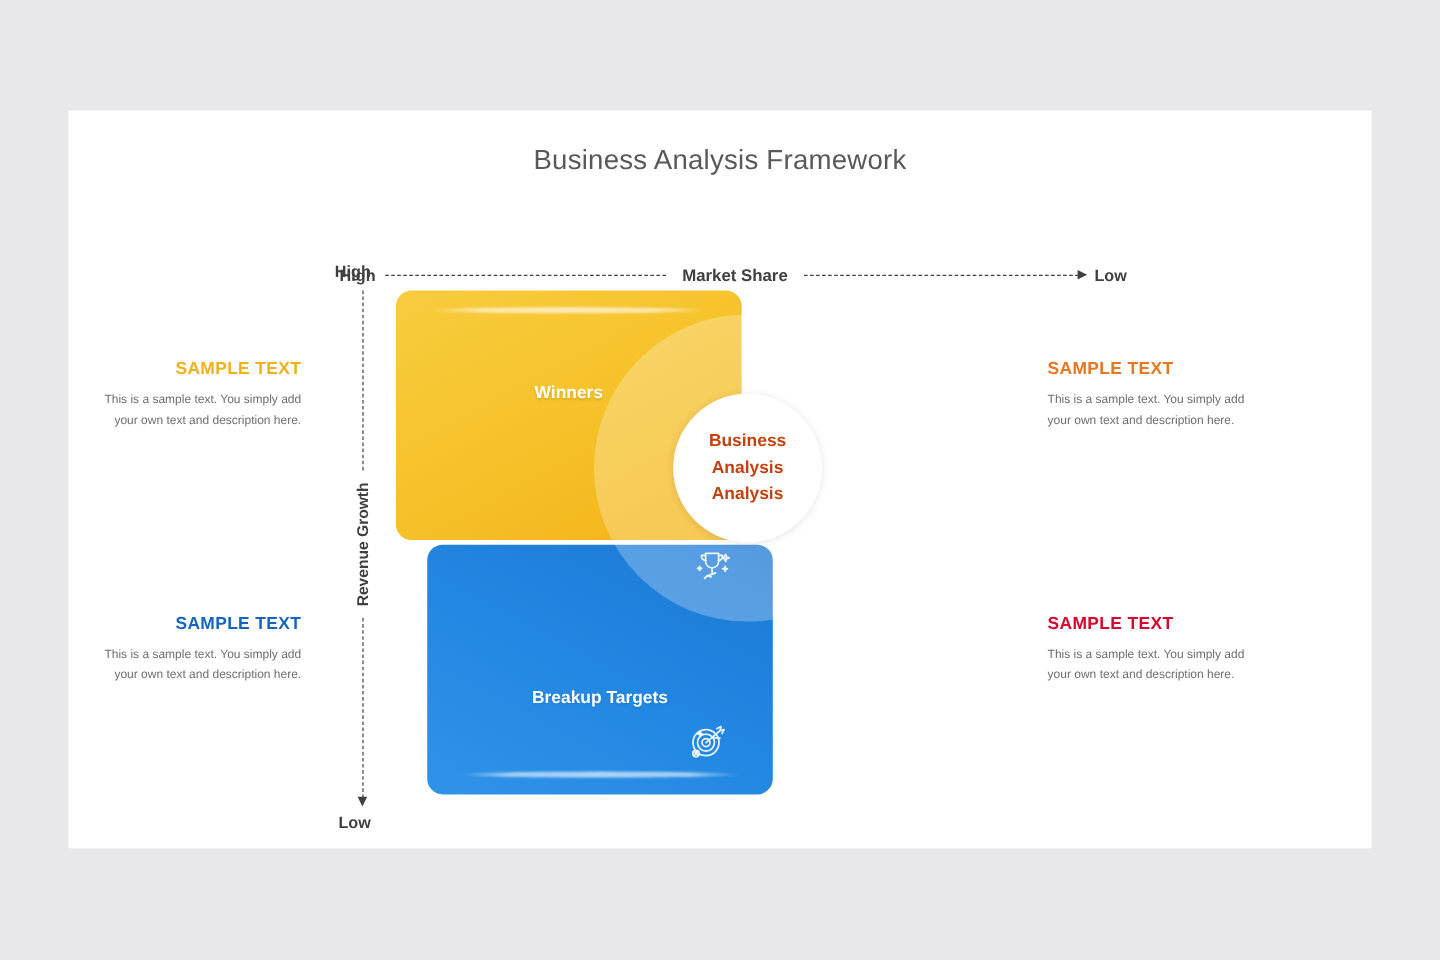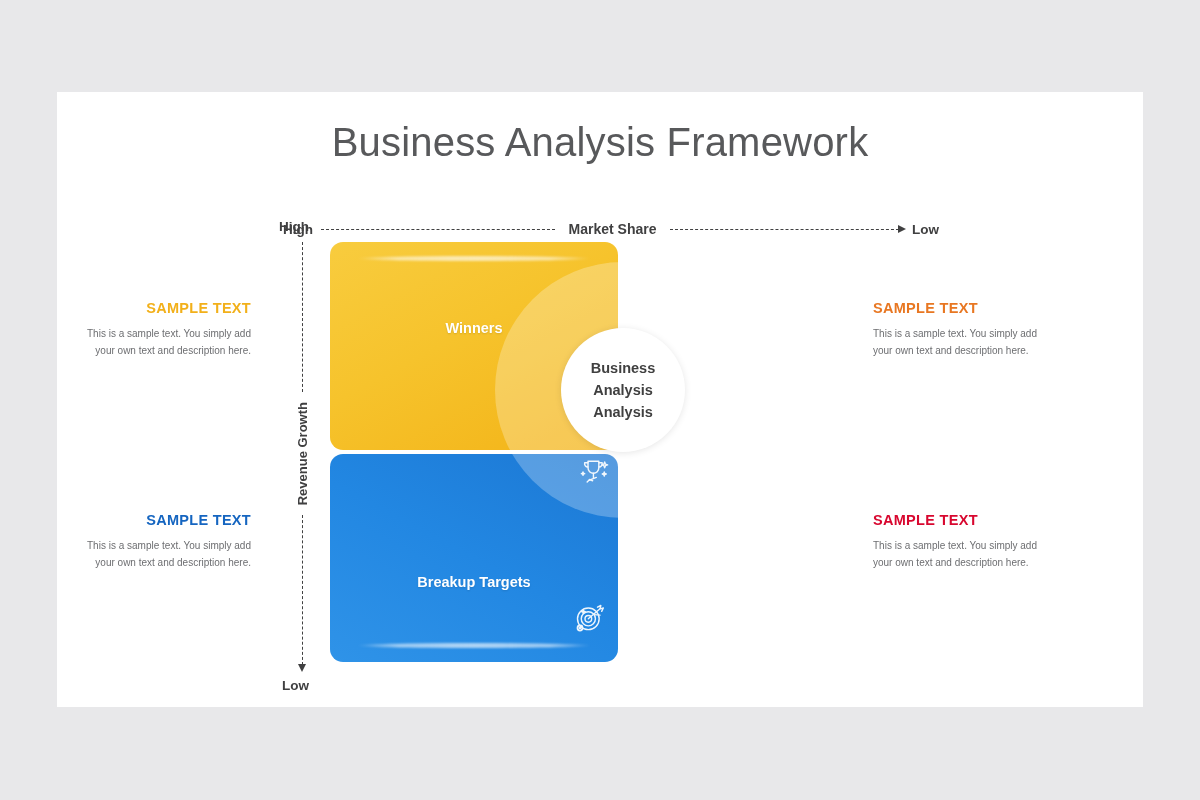--- a/index.html
+++ b/index.html
@@ -14,21 +14,21 @@
     position: absolute;
     left: 57px; top: 92px;
     width: 1086px; height: 615px;
     background: #ffffff;
   }
 
   
   .title {
     position: absolute; left: 0; top: 28px; width: 100%;
     text-align: center;
-    font-size: 40px; font-weight: 400; color: #58595b;
+    font-size: 23px; font-weight: 400; color: #58595b;
     letter-spacing: .2px;
   }
   .subtitle {
     position: absolute; left: 0; top: 82px; width: 100%;
     text-align: center;
     font-size: 14.5px; font-weight: 400; color: #6d6e71;
   }
 
   
   .axis-top {
@@ -95,21 +95,21 @@
     position: absolute; width: 288px; height: 208px;
     border-radius: 13px; overflow: hidden;
   }
   .card.q-tl { left: 0;    top: 0; }
   .card.q-tr { left: 298px; top: 0; }
   .card.q-bl { left: 0;    top: 212px; }
   .card.q-br { left: 298px; top: 212px; }
 
   .card.q-tl { background: linear-gradient(152deg, #f8cc3e 0%, #f6c32c 45%, #f3b317 100%); }
   .card.q-tr { background: linear-gradient(152deg, #f39434 0%, #f08a25 45%, #ed7d12 100%); }
-  .card.q-bl { background: linear-gradient(28deg, #2f93e8 0%, #2287e2 50%, #1c78d4 100%); }
+  .card.q-bl { background: linear-gradient(28deg, #2f93e8 0%, #2287e2 50%, #1c78d4 100%); margin-left: 26px; }
   .card.q-br { background: linear-gradient(28deg, #ef3b63 0%, #e8274f 50%, #e01040 100%); }
 
   
   .sheen {
     position: absolute; left: 9%; width: 82%; height: 5px;
     border-radius: 50%;
     background: linear-gradient(90deg, rgba(255,255,255,0) 0%, rgba(255,255,255,.55) 18%,
                 rgba(255,255,255,.62) 50%, rgba(255,255,255,.55) 82%, rgba(255,255,255,0) 100%);
     filter: blur(1.1px);
     pointer-events: none;
@@ -137,21 +137,21 @@
   .hub {
     position: absolute; left: 50%; top: 50%;
     width: 124px; height: 124px; margin: -62px 0 0 -62px;
     border-radius: 50%;
     background: #ffffff;
     box-shadow: 0 1px 7px rgba(0,0,0,.10);
     display: flex; flex-direction: column;
     align-items: center; justify-content: center;
   }
   .hub-line {
-    font-size: 14.5px; font-weight: 700; color: #404040; line-height: 1.52;
+    font-size: 14.5px; font-weight: 700; color: #c2410c; line-height: 1.52;
   }
 
   
   .q-icon {
     position: absolute; width: 40px; height: 40px;
     color: #ffffff; opacity: .92;
   }
   .q-icon svg { width: 100%; height: 100%; display: block; }
   .ic-tl { left: 243px; top: 210px; }
   .ic-tr { left: 404px; top: 210px; }

